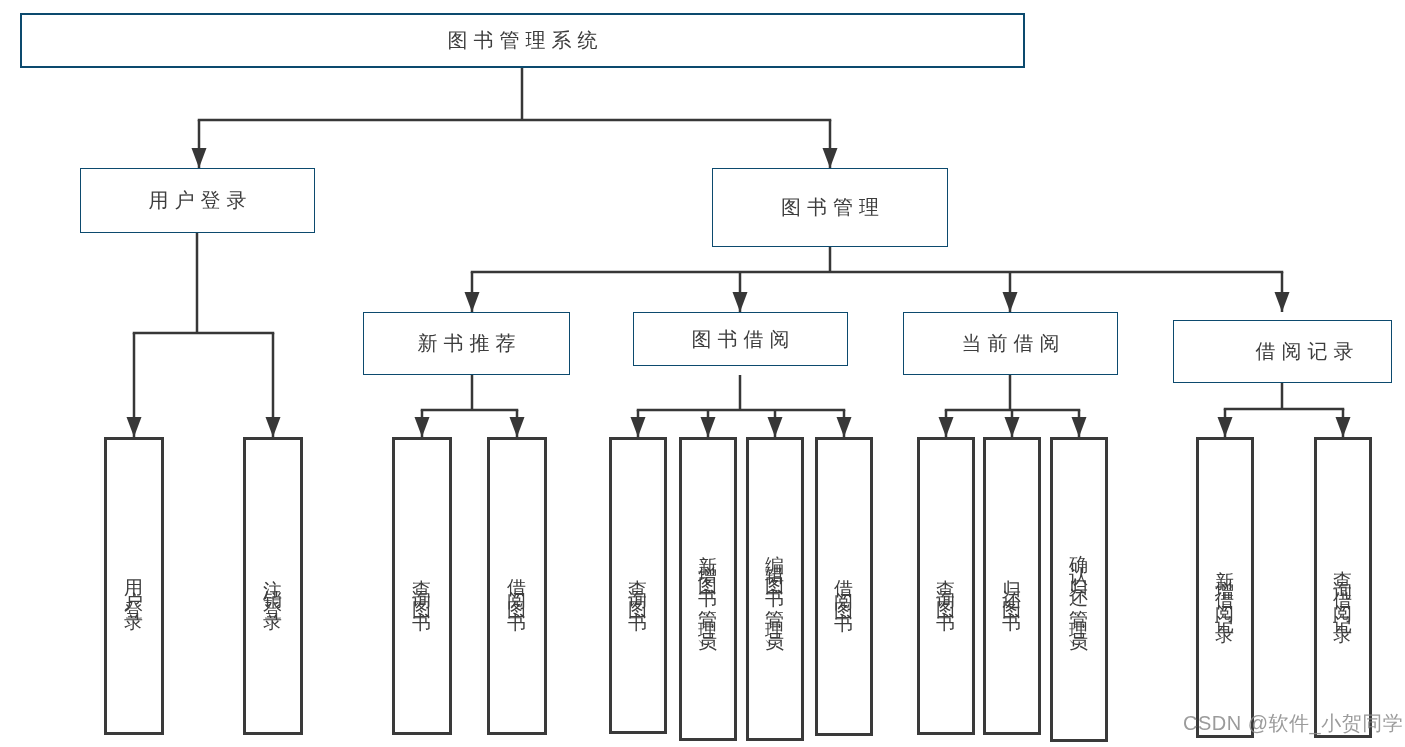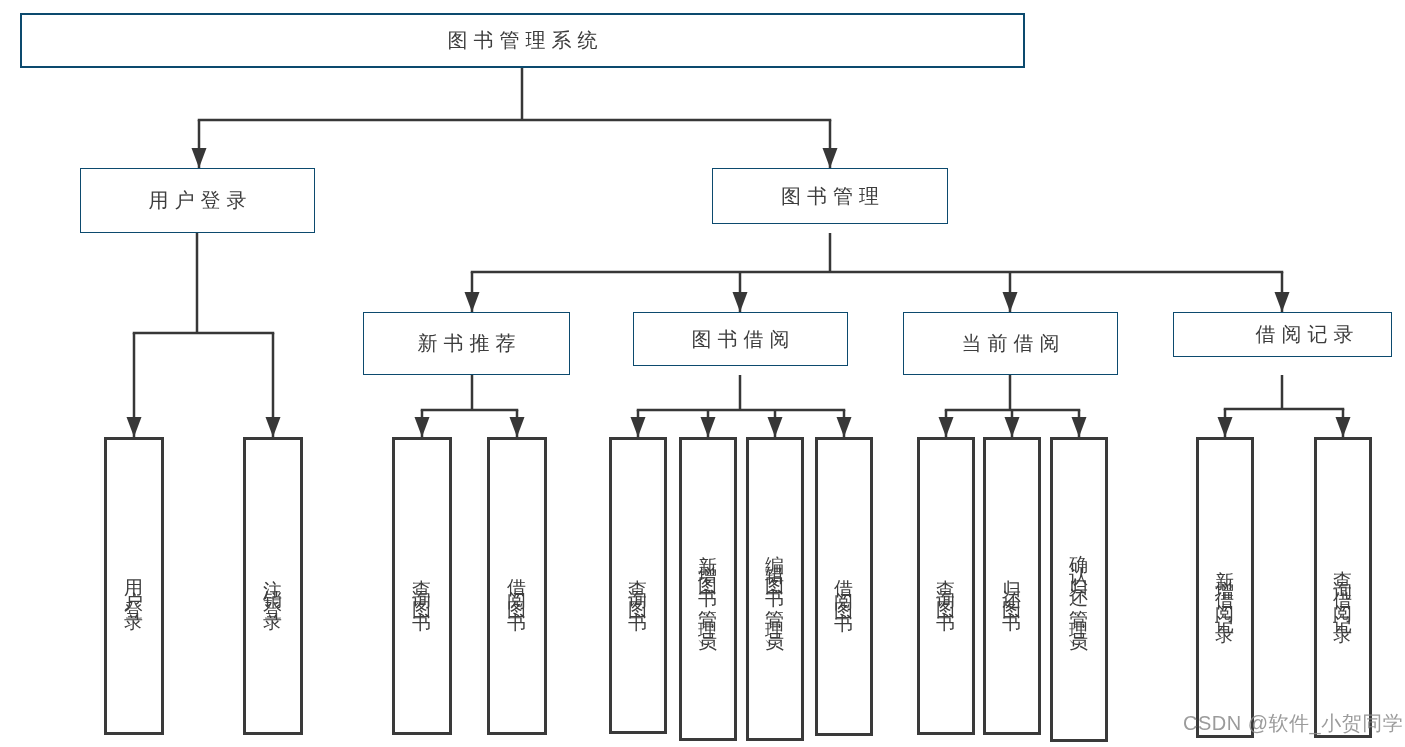--- a/index.html
+++ b/index.html
@@ -130,34 +130,34 @@
     </g>
   </svg>
 
   <div class="node" style="left:20px; top:13px; width:1005px; height:55px; border-width:2.5px;">
     <span>图书管理系统</span>
   </div>
 
   <div class="node" style="left:80px; top:168px; width:235px; height:65px;">
     <span>用户登录</span>
   </div>
-  <div class="node" style="left:712px; top:168px; width:236px; height:56px;font-family:Liberation Serif, serif;">
+  <div class="node" style="left:712px; top:168px; width:236px; height:79px;font-family:Liberation Serif, serif;">
     <span>图书管理</span>
   </div>
 
   <div class="node" style="left:363px; top:312px; width:207px; height:63px;">
     <span>新书推荐</span>
   </div>
   <div class="node" style="left:633px; top:312px; width:215px; height:54px;">
     <span>图书借阅</span>
   </div>
   <div class="node" style="left:903px; top:312px; width:215px; height:63px;">
     <span>当前借阅</span>
   </div>
-  <div class="node" style="left:1173px; top:312px; width:219px; height:45px;padding-left:44px;">
+  <div class="node" style="left:1173px; top:320px; width:219px; height:63px;padding-left:44px;">
     <span>借阅记录</span>
   </div>
 
   <div class="vnode" style="left:104px; top:437px; width:60px; height:298px;">
     <span class="vtext">用户登录</span>
   </div>
   <div class="vnode" style="left:243px; top:437px; width:60px; height:298px;">
     <span class="vtext">注销登录</span>
   </div>
 

